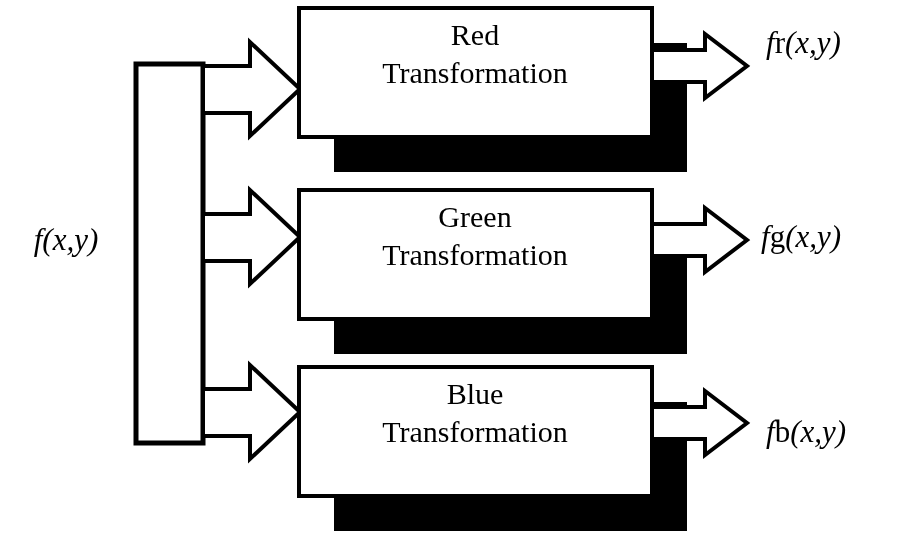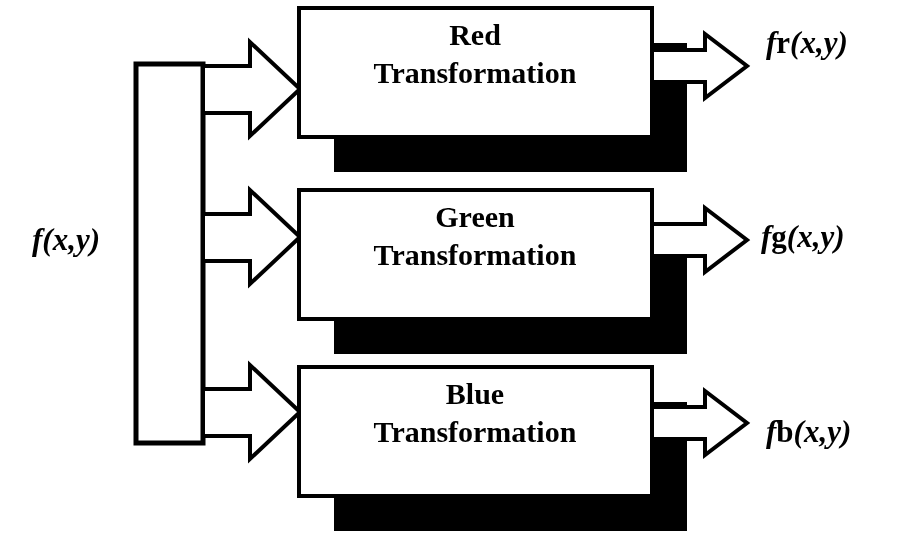--- a/index.html
+++ b/index.html
@@ -12,21 +12,20 @@
     width: 902px;
     height: 539px;
     overflow: hidden;
     font-family: "Liberation Serif", "DejaVu Serif", serif;
   }
   #diagram-root {
     position: relative;
     width: 902px;
     height: 401px;
     background: #ffffff;
-    font-weight: bold;
   }
   svg.diagram-canvas {
     display: block;
     width: 902px;
     height: 539px;
   }
   .box-fill      { fill: #ffffff; stroke: #000000; stroke-width: 4; }
   .shadow-fill   { fill: #000000; stroke: none; }
   .bus-fill      { fill: #ffffff; stroke: #000000; stroke-width: 5; }
   .arrow-fill    { fill: #ffffff; stroke: #000000; stroke-width: 4;

